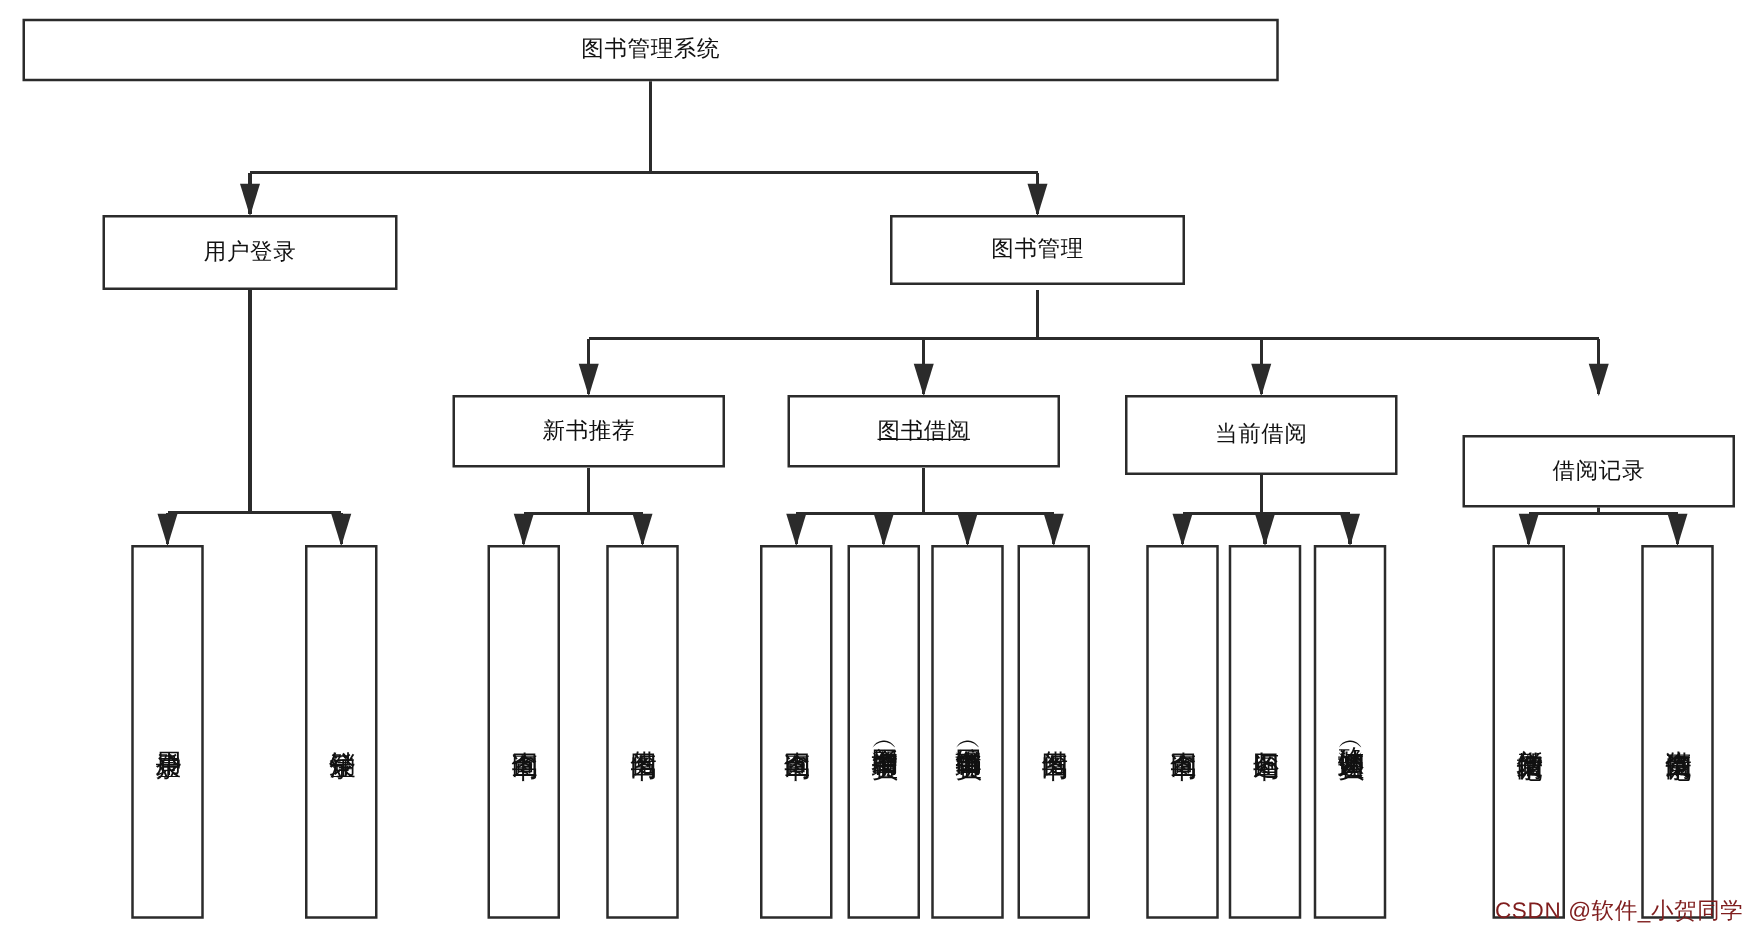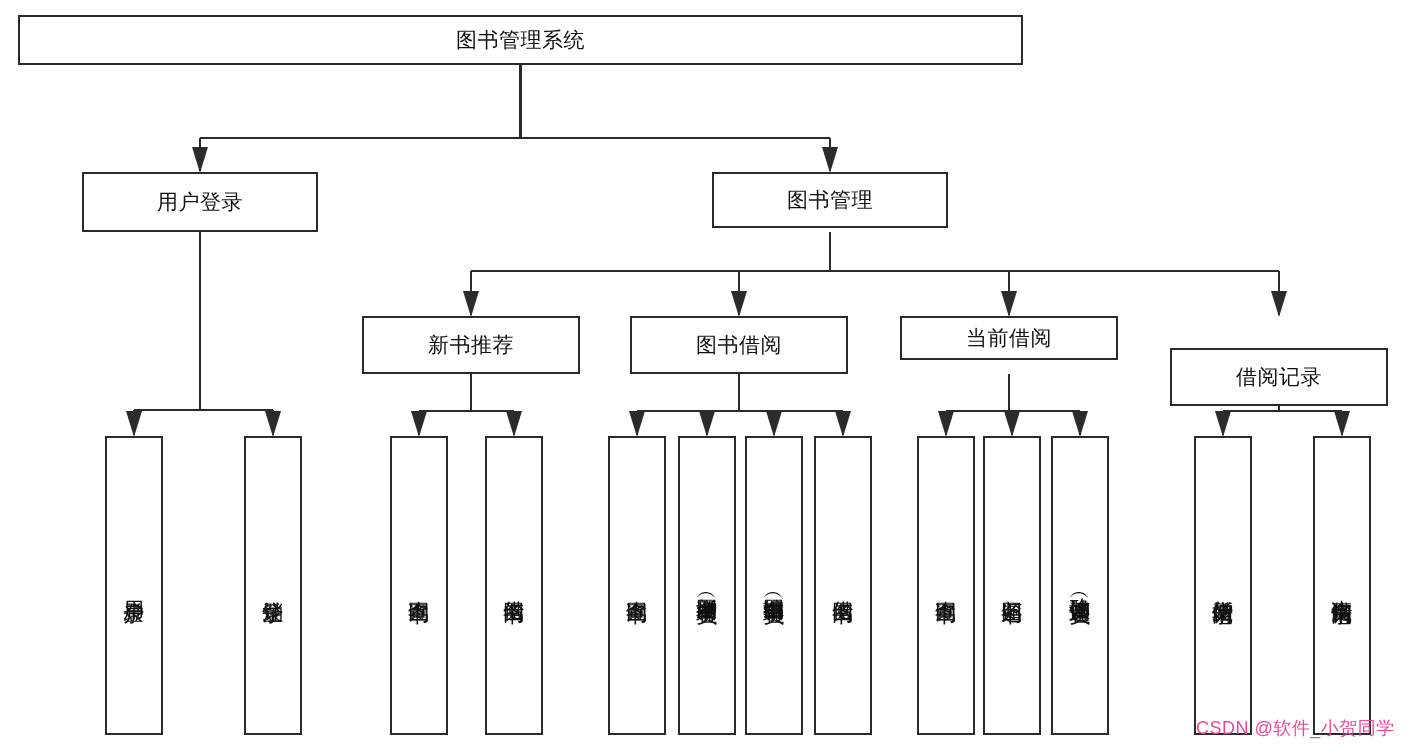--- a/index.html
+++ b/index.html
@@ -28,42 +28,42 @@
     position: absolute;
     box-sizing: border-box;
     border: 2px solid #2b2b2b;
     background: #ffffff;
     display: flex;
     align-items: center;
     justify-content: center;
     color: #111111;
   }
   .node.horiz {
-    font-size: 21px;
+    font-size: 18px;
     line-height: 1.1;
     letter-spacing: 0.5px;
   }
   .node.vert {
     writing-mode: vertical-rl;
     text-orientation: upright;
     font-size: 21px;
     line-height: 1.22;
     letter-spacing: 1px;
     align-items: center;
     justify-content: center;
     padding: 4px 0;
   }
   .node.vert .vlabel {
     writing-mode: vertical-rl;
     text-orientation: upright;
     white-space: nowrap;
   }
   .watermark {
     position: absolute;
-    color: #ec4899;
+    color: #7f1d1d;
     font-size: 18px;
     letter-spacing: 0.5px;
     white-space: nowrap;
     pointer-events: none;
   }
 </style>
 </head>
 <body>
 
 <div id="canvas">
@@ -127,24 +127,24 @@
       </div>
       <div class="node horiz" style="left: 82px; top: 172px; width: 236px; height: 60px;">
         <span>用户登录</span>
       </div>
       <div class="node horiz" style="left: 712px; top: 172px; width: 236px; height: 56px;">
         <span>图书管理</span>
       </div>
       <div class="node horiz" style="left: 362px; top: 316px; width: 218px; height: 58px;">
         <span>新书推荐</span>
       </div>
-      <div class="node horiz" style="left: 630px; top: 316px; width: 218px; height: 58px;">
+      <div class="node horiz" style="left: 630px; top: 316px; width: 218px; height: 58px; text-decoration: underline;">
         <span>图书借阅</span>
       </div>
-      <div class="node horiz" style="left: 900px; top: 316px; width: 218px; height: 44px;">
+      <div class="node horiz" style="left: 900px; top: 316px; width: 218px; height: 64px;">
         <span>当前借阅</span>
       </div>
       <div class="node horiz" style="left: 1170px; top: 316px; width: 218px; height: 58px; margin-top: 32px;">
         <span>借阅记录</span>
       </div>
       <div class="node vert" style="left: 105px; top: 436px; width: 58px; height: 299px;">
         <span class="vlabel">用户登录</span>
       </div>
       <div class="node vert" style="left: 244px; top: 436px; width: 58px; height: 299px;">
         <span class="vlabel">注销登录</span>

